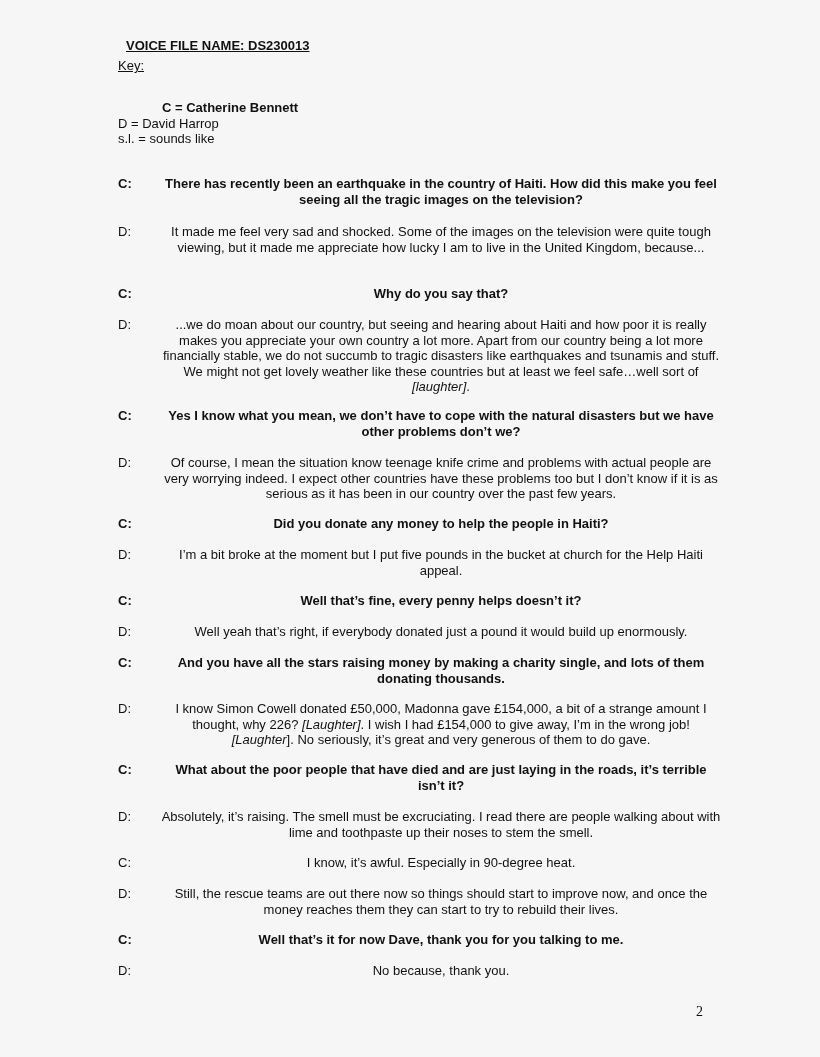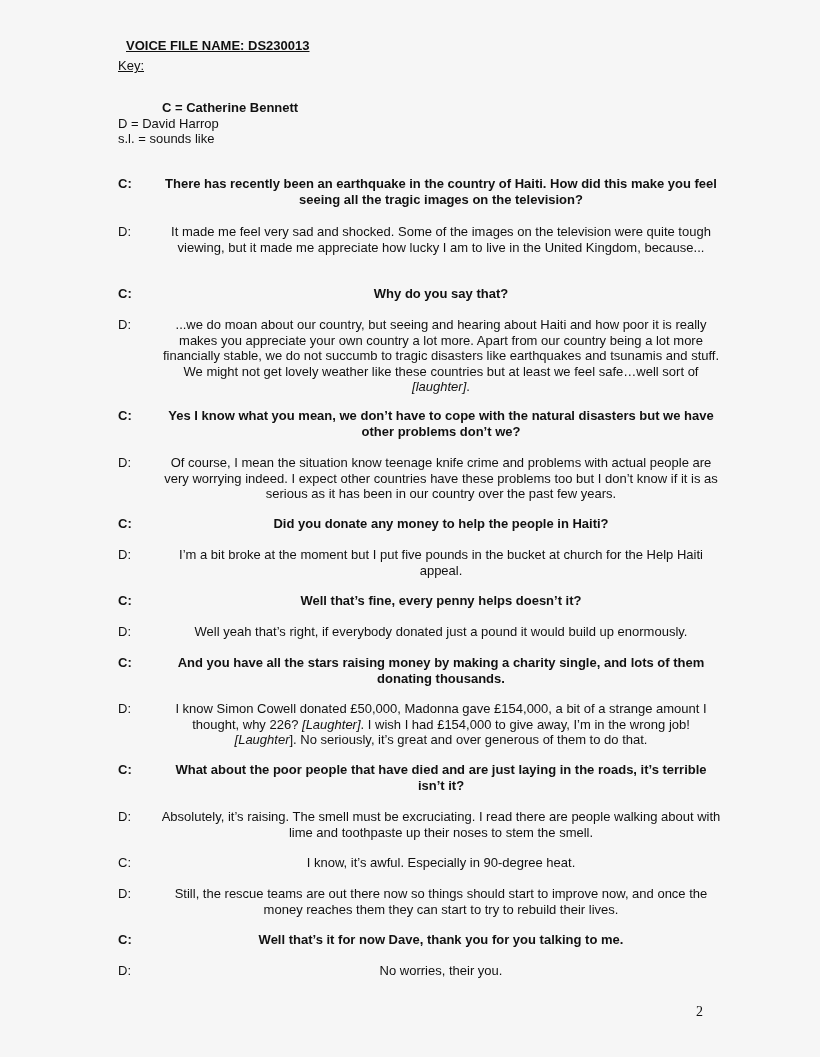--- a/index.html
+++ b/index.html
@@ -75,21 +75,21 @@
     <div class="turn" style="top: 624px;">
       <div class="spk">D:</div>
       <div class="txt">Well yeah that’s right, if everybody donated just a pound it would build up enormously.</div>
     </div>
     <div class="turn q" style="top: 655px;">
       <div class="spk">C:</div>
       <div class="txt">And you have all the stars raising money by making a charity single, and lots of them donating thousands.</div>
     </div>
     <div class="turn" style="top: 701px;">
       <div class="spk">D:</div>
-      <div class="txt"><span>I know Simon Cowell donated £50,000, Madonna gave £154,000, a bit of a strange amount I thought, why 226?  </span><i>[Laughter]</i><span>.  I wish I had £154,000 to give away,  I’m in the wrong job! </span><i>[Laughter</i><span>].  No seriously, it’s great and over generous of them to do that.</span></div>
+      <div class="txt"><span>I know Simon Cowell donated £50,000, Madonna gave £154,000, a bit of a strange amount I thought, why 226?  </span><i>[Laughter]</i><span>.  I wish I had £154,000 to give away,  I’m in the wrong job! </span><i>[Laughter</i><span>].  No seriously, it’s great and very generous of them to do gave.</span></div>
     </div>
     <div class="turn q" style="top: 762px;">
       <div class="spk">C:</div>
       <div class="txt">What about the poor people that have died and are just laying in the roads, it’s terrible isn’t it?</div>
     </div>
     <div class="turn" style="top: 809px;">
       <div class="spk">D:</div>
       <div class="txt">Absolutely, it’s raising.  The smell must be excruciating.  I read there are people walking about with lime and toothpaste up their noses to stem the smell.</div>
     </div>
     <div class="turn" style="top: 855px;">
@@ -99,17 +99,17 @@
     <div class="turn" style="top: 886px;">
       <div class="spk">D:</div>
       <div class="txt">Still, the rescue teams are out there now so things should start to improve now, and once the money reaches them they can start to try to rebuild their lives.</div>
     </div>
     <div class="turn q" style="top: 932px;">
       <div class="spk">C:</div>
       <div class="txt">Well that’s it for now Dave, thank you for you talking to me.</div>
     </div>
     <div class="turn" style="top: 963px;">
       <div class="spk">D:</div>
-      <div class="txt">No worries, their you.</div>
+      <div class="txt">No because, thank you.</div>
     </div>
   </div>
 
 <div class="abs pagenum">2</div>
 
 </body></html>

